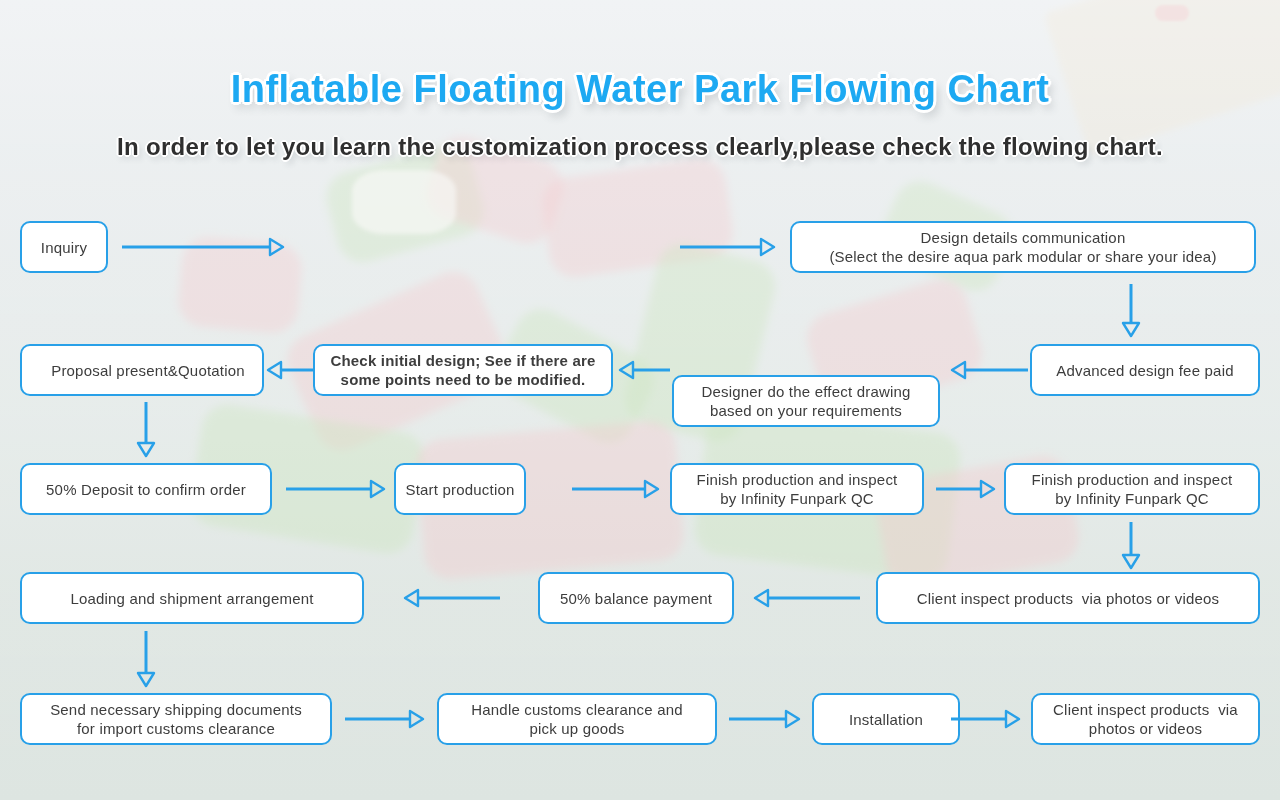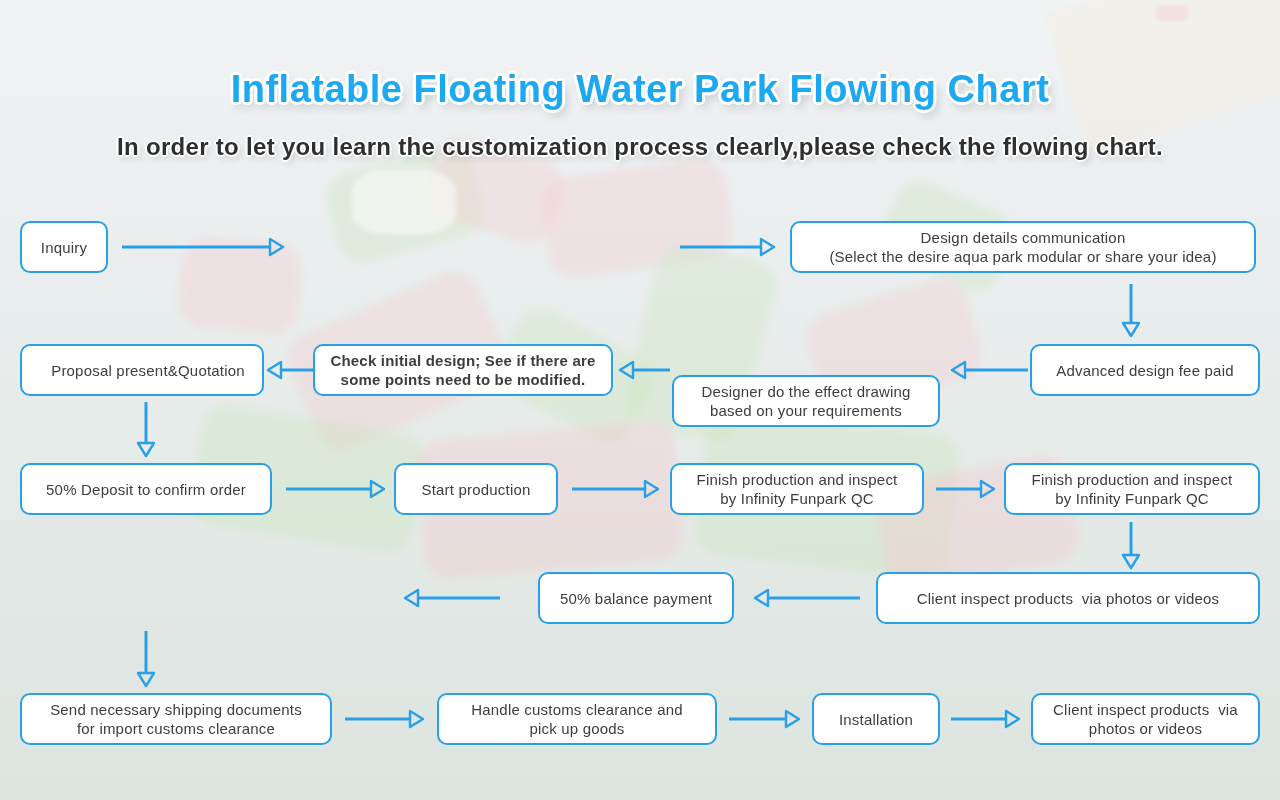--- a/index.html
+++ b/index.html
@@ -100,51 +100,55 @@
   </div>
   <div class="box" style="left:1030px;top:344px;width:230px;">
     <span class="line">Advanced design fee paid</span>
 
   </div>
 
   <div class="box" style="left:20px;top:463px;width:252px;">
     <span class="line">50% Deposit to confirm order</span>
 
   </div>
-  <div class="box" style="left:394px;top:463px;width:164px;">
+  <div class="box" style="left:394px;top:463px;width:132px;">
     <span class="line">Start production</span>
 
   </div>
   <div class="box" style="left:670px;top:463px;width:254px;">
     <span class="line">Finish production and inspect</span>
     <span class="line">by Infinity Funpark QC</span>
   </div>
   <div class="box" style="left:1004px;top:463px;width:256px;">
     <span class="line">Finish production and inspect</span>
     <span class="line">by Infinity Funpark QC</span>
   </div>
 
+  <div class="box" style="left:20px;top:572px;width:344px;">
+    <span class="line">Loading and shipment arrangement</span>
+
+  </div>
   <div class="box" style="left:538px;top:572px;width:196px;">
     <span class="line">50% balance payment</span>
 
   </div>
   <div class="box" style="left:876px;top:572px;width:384px;">
     <span class="line">Client inspect products  via photos or videos</span>
 
   </div>
 
   <div class="box" style="left:20px;top:693px;width:312px;align-items:center;">
     <span class="line">Send necessary shipping documents</span>
     <span class="line">for import customs clearance</span>
   </div>
   <div class="box" style="left:437px;top:693px;width:280px;">
     <span class="line">Handle customs clearance and</span>
     <span class="line">pick up goods</span>
   </div>
-  <div class="box" style="left:812px;top:693px;width:128px;">
+  <div class="box" style="left:812px;top:693px;width:148px;">
     <span class="line">Installation</span>
 
   </div>
   <div class="box" style="left:1031px;top:693px;width:229px;">
     <span class="line">Client inspect products  via</span>
     <span class="line">photos or videos</span>
   </div>
 
   <div id="arrows">
       <svg viewBox="0 0 163 22" class="arrow" style="left: 122px; top: 236px; width: 163px; height: 22px;">

